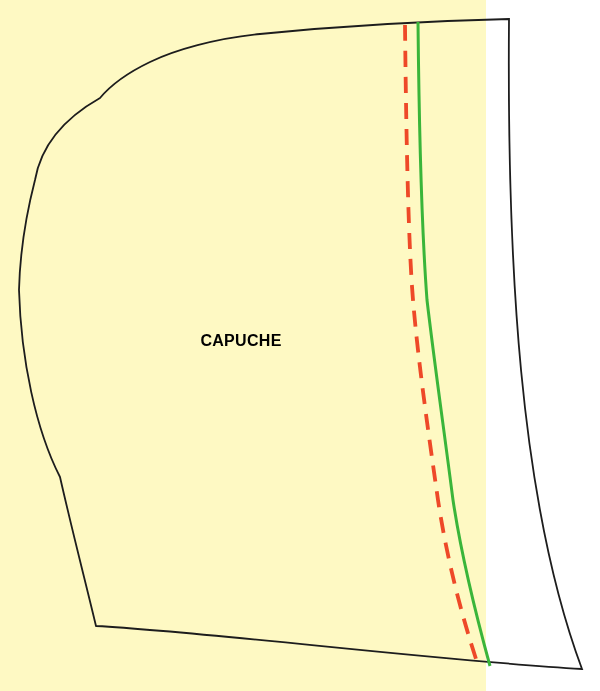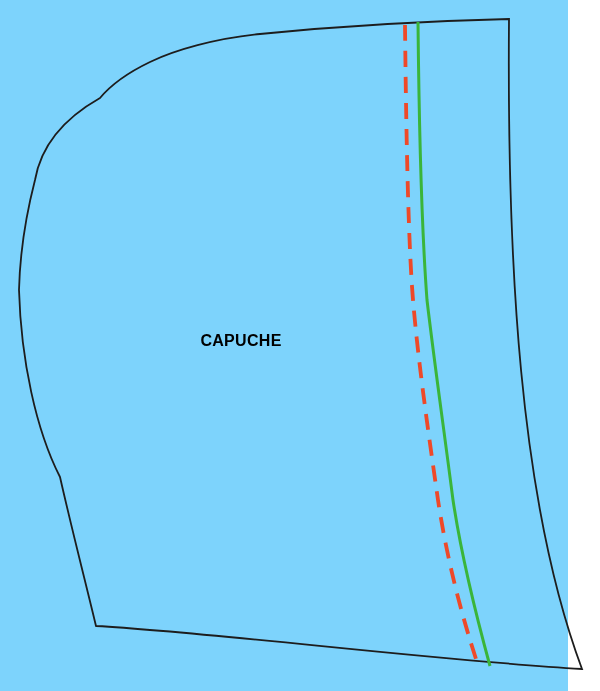--- a/index.html
+++ b/index.html
@@ -6,23 +6,23 @@
     margin: 0;
     padding: 0;
     background: #ffffff;
     width: 600px;
     height: 691px;
     overflow: hidden;
     font-family: "Liberation Sans", sans-serif;
   }
   .canvas-wrap {
     position: relative;
-    width: 568px;
+    width: 486px;
     height: 691px;
-    background: #7dd3fc;
+    background: #fef9c3;
   }
   svg {
     display: block;
   }
   .piece-label {
     font-family: "Liberation Sans", sans-serif;
     font-weight: bold;
     font-size: 16px;
     letter-spacing: 0.3px;
     fill: #000000;

